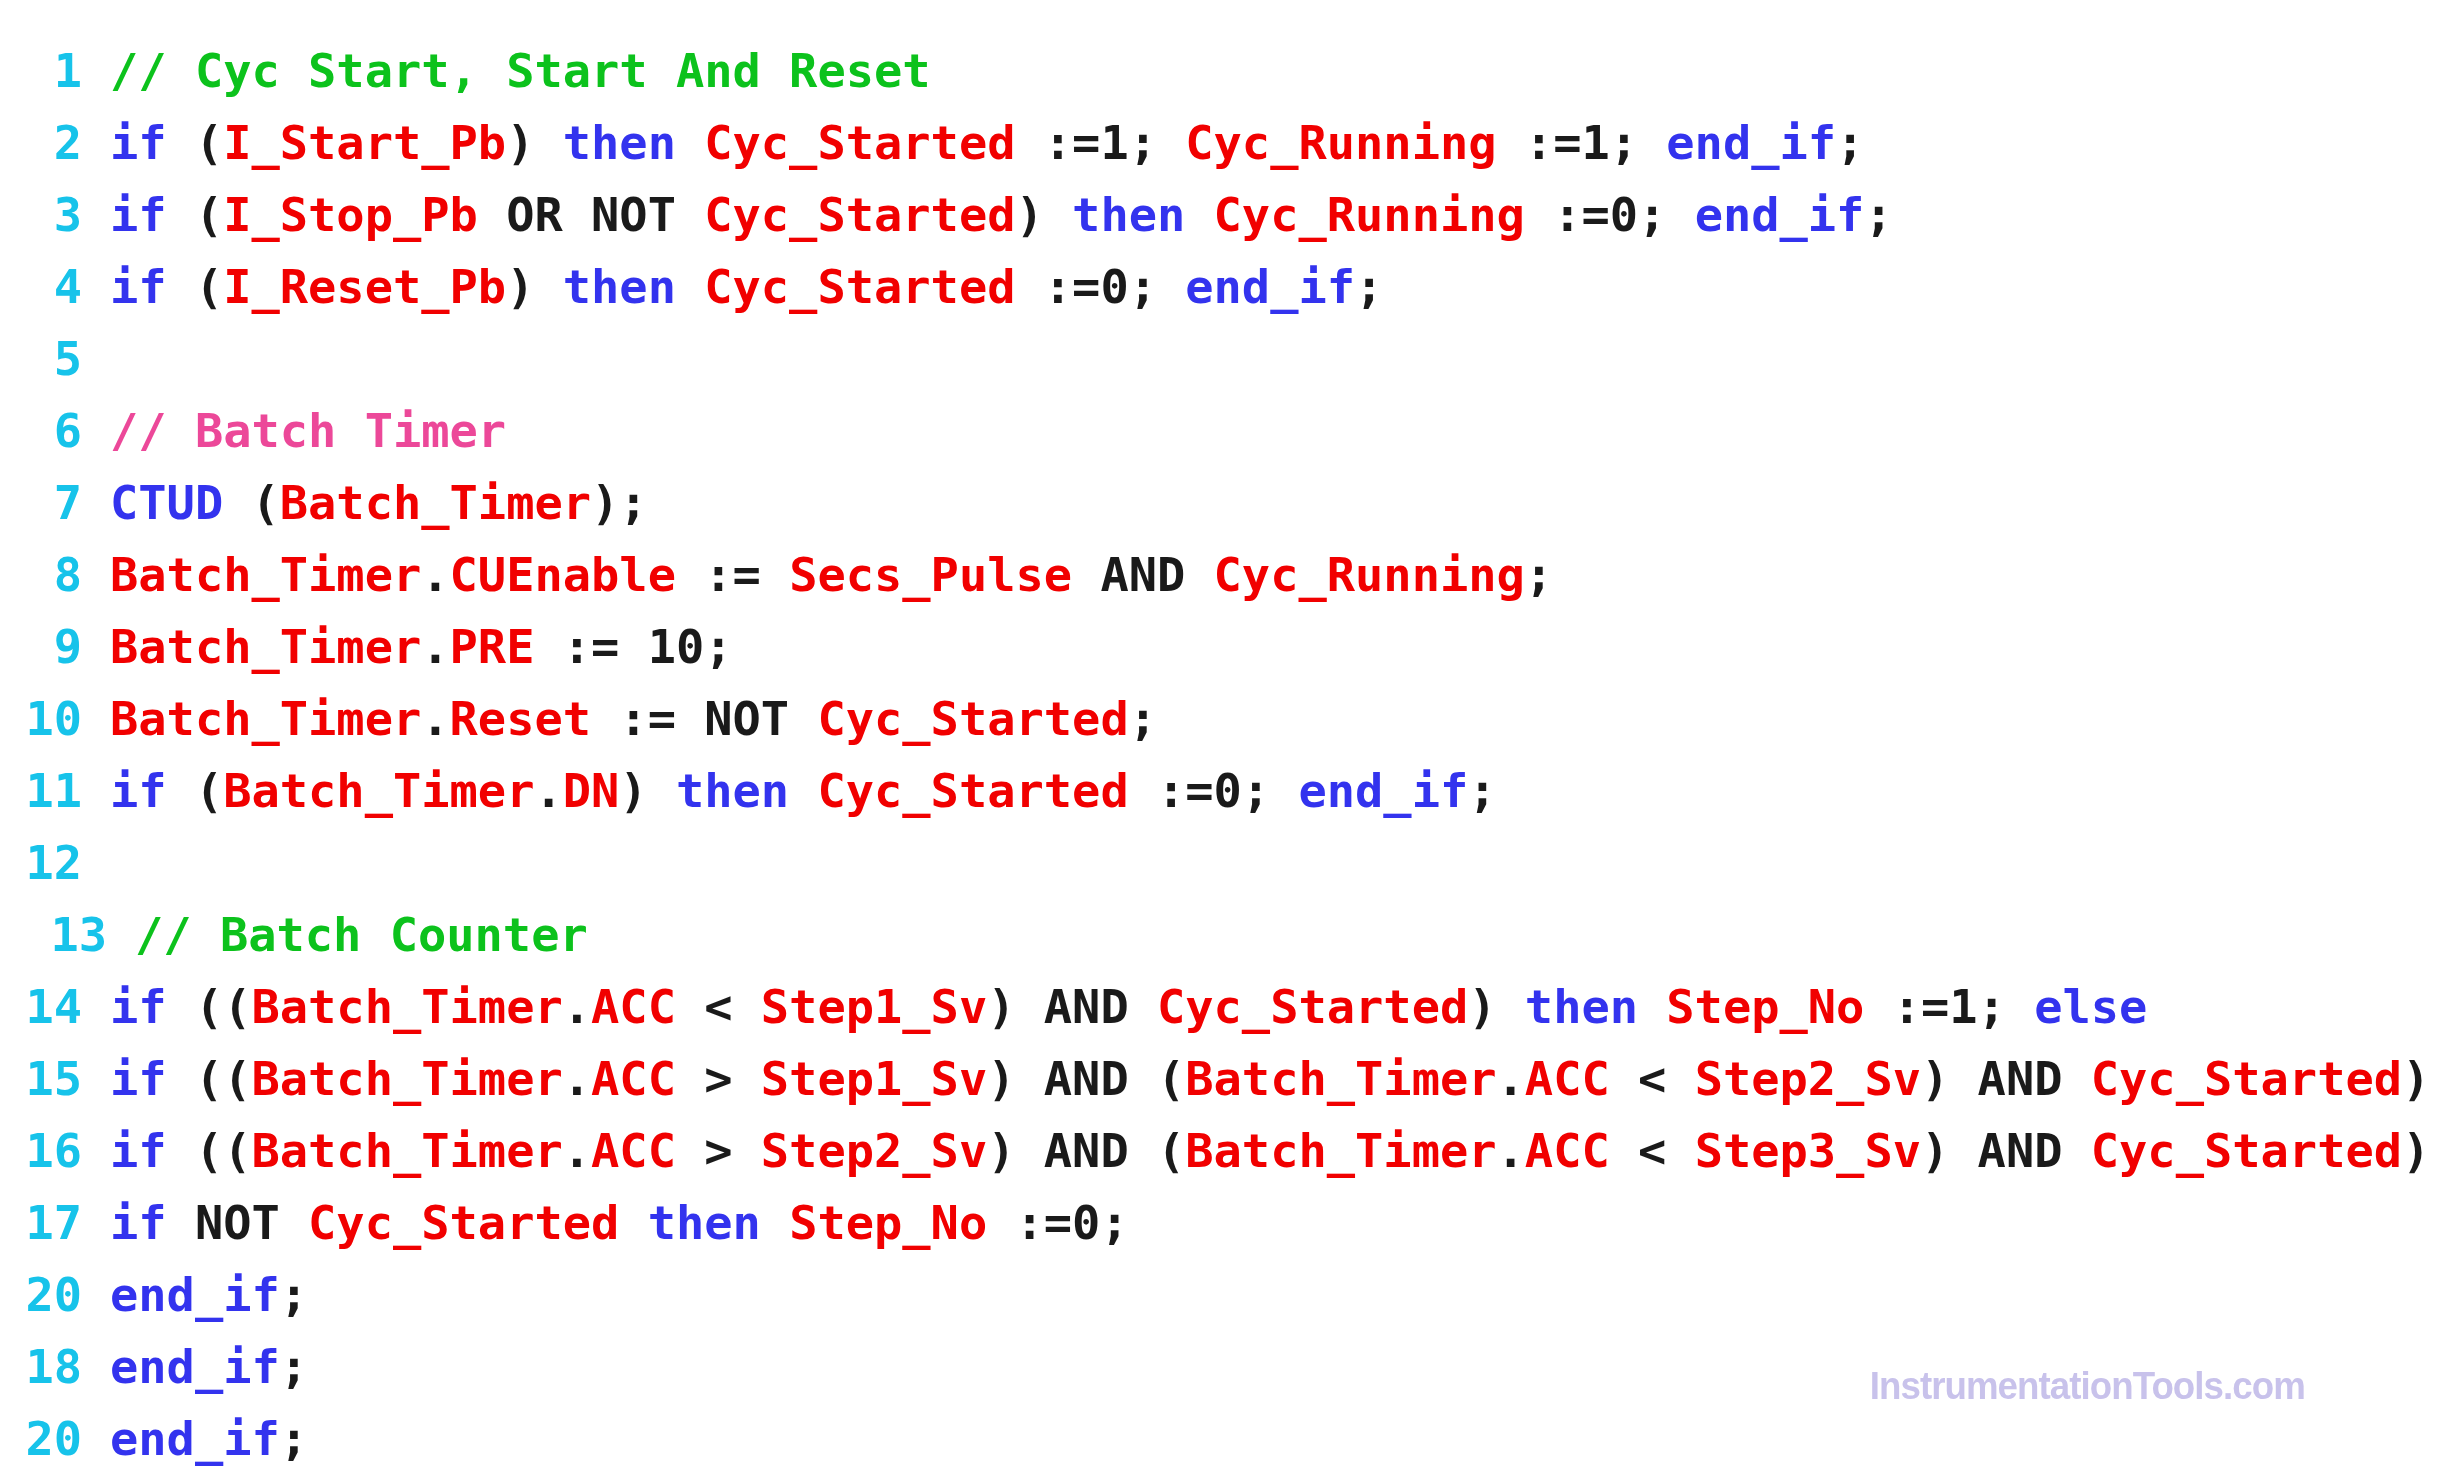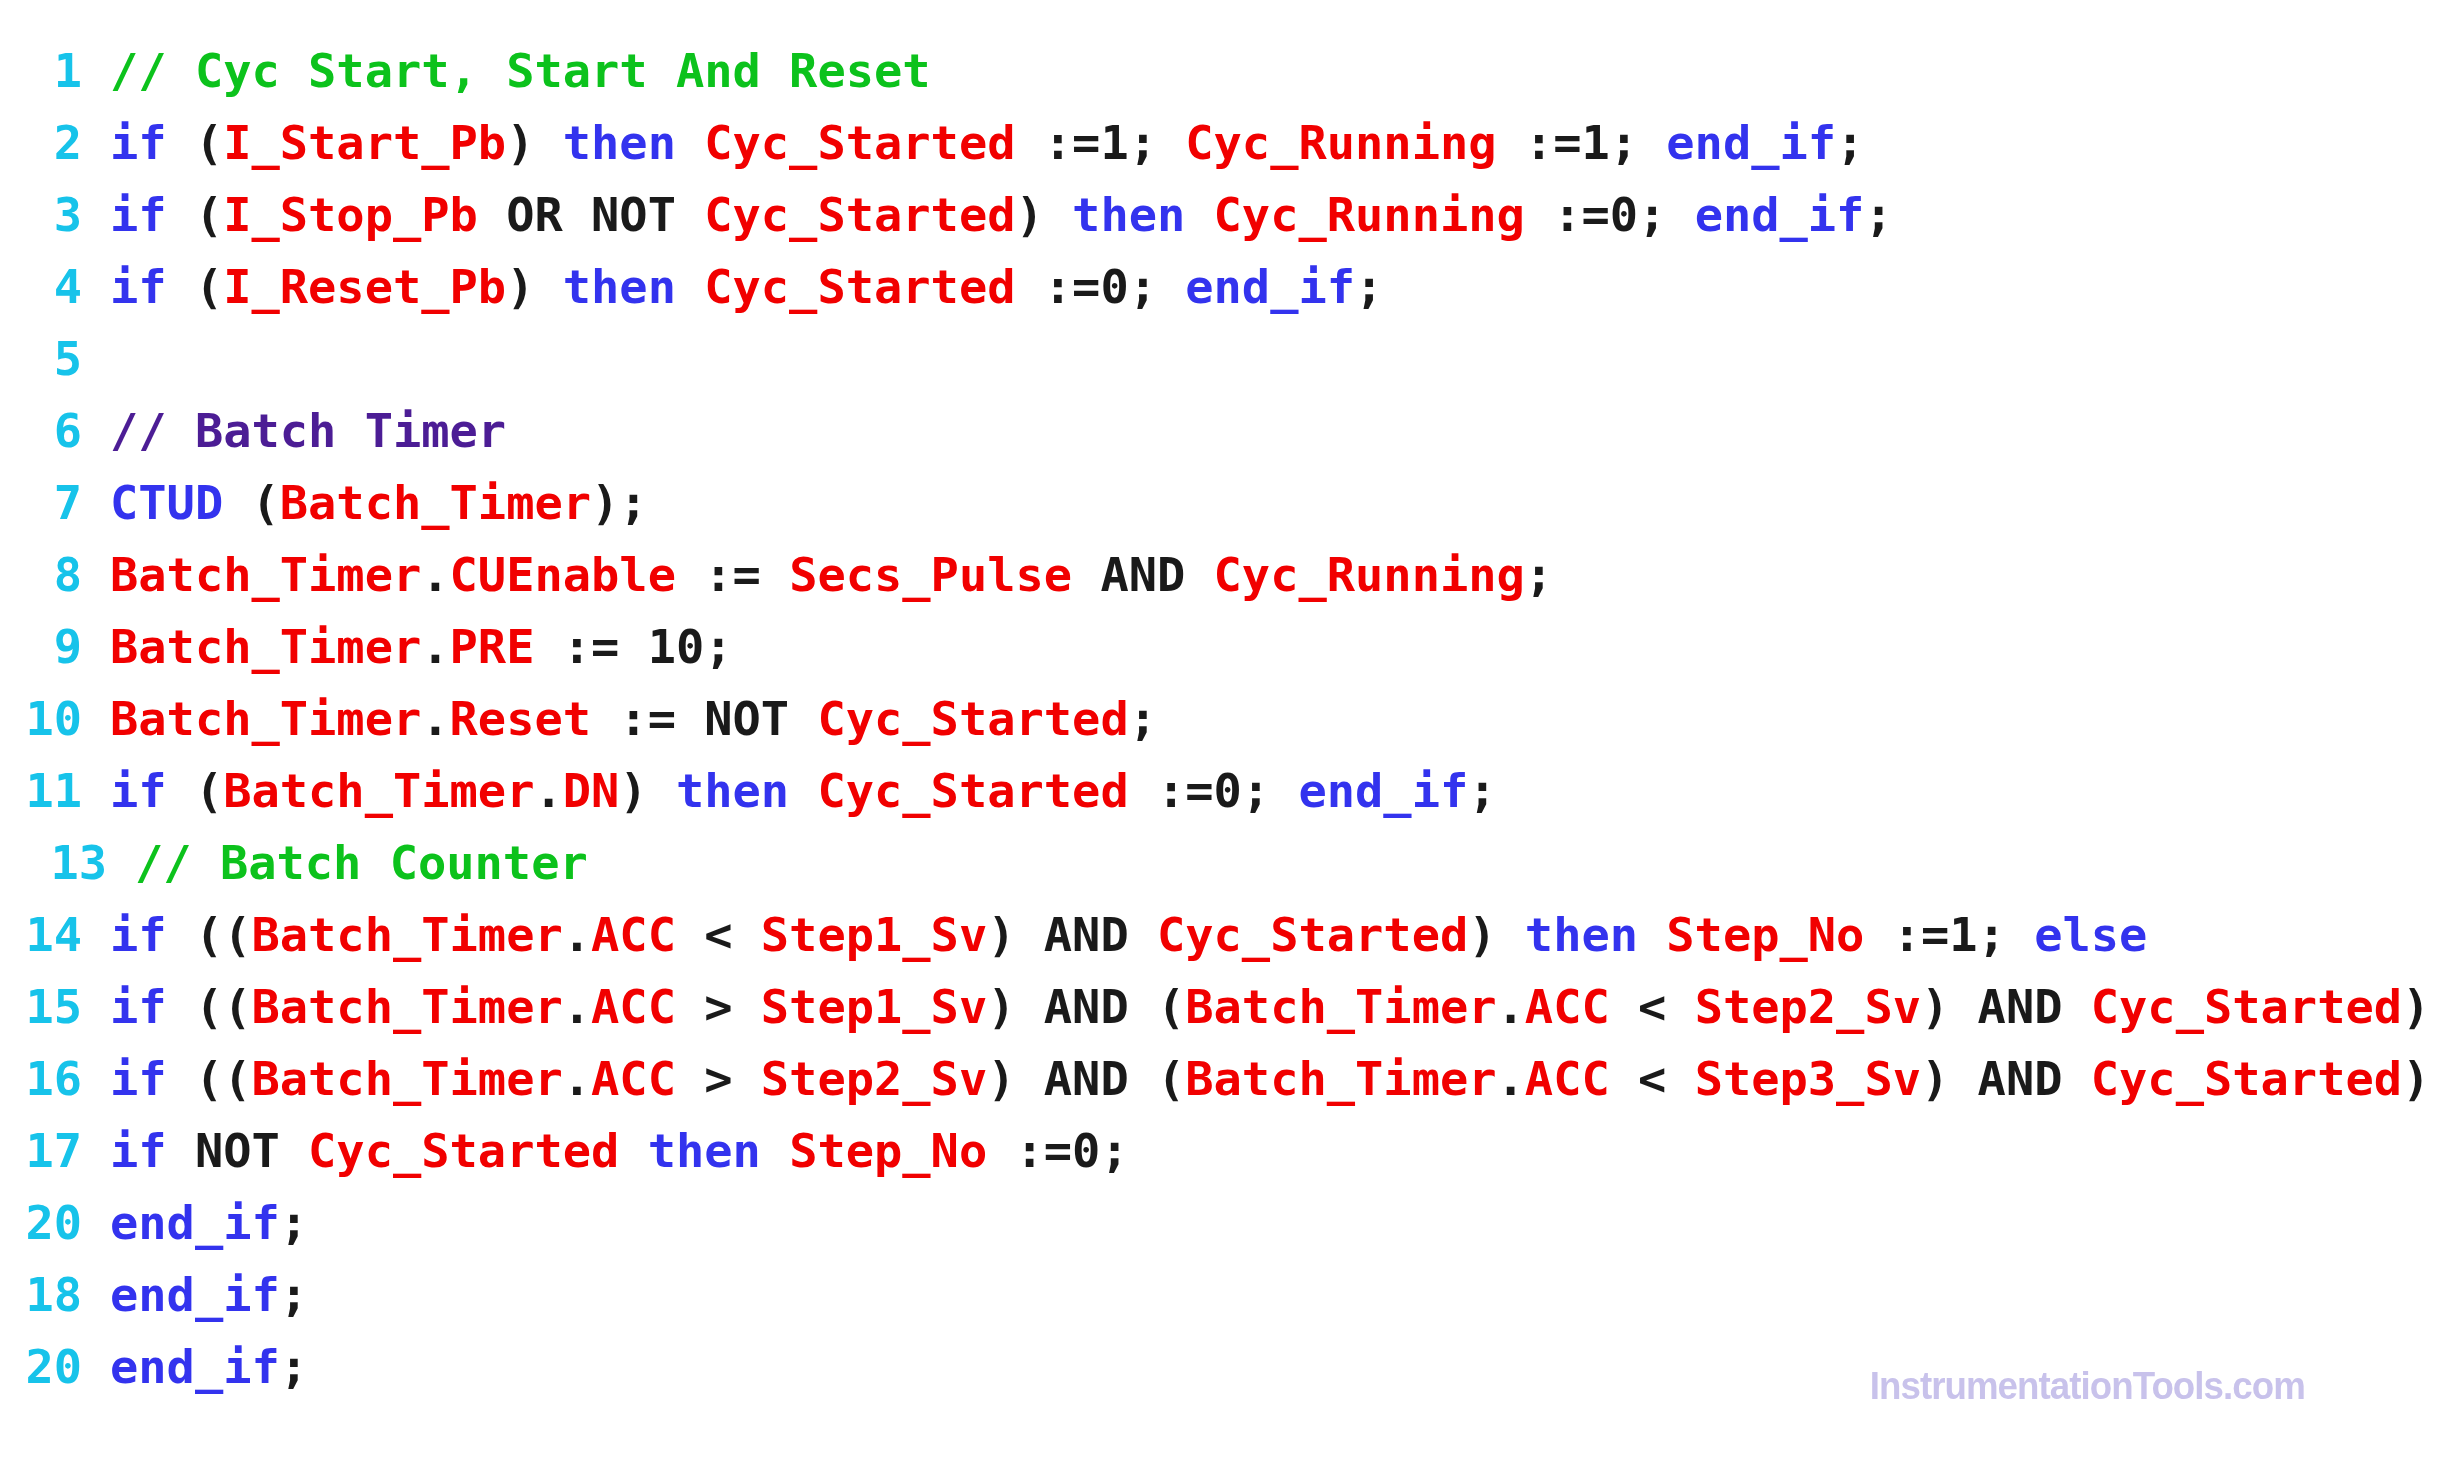--- a/index.html
+++ b/index.html
@@ -51,26 +51,27 @@
 </head>
 <body>
 
 <div class="screen" style="background: rgb(255, 255, 255);">
   <div class="code-editor" id="code-editor">
       <div class="code-line"><span class="line-number" style="color: rgb(23, 195, 234);">1</span><span class="line-text"><span style="color: rgb(12, 194, 28);">// Cyc Start, Start And Reset</span></span></div>
       <div class="code-line"><span class="line-number" style="color: rgb(23, 195, 234);">2</span><span class="line-text"><span style="color: rgb(51, 51, 238);">if</span><span style="color: rgb(26, 26, 26);"> (</span><span style="color: rgb(241, 0, 0);">I_Start_Pb</span><span style="color: rgb(26, 26, 26);">) </span><span style="color: rgb(51, 51, 238);">then</span><span style="color: rgb(26, 26, 26);"> </span><span style="color: rgb(241, 0, 0);">Cyc_Started</span><span style="color: rgb(26, 26, 26);"> :=1; </span><span style="color: rgb(241, 0, 0);">Cyc_Running</span><span style="color: rgb(26, 26, 26);"> :=1; </span><span style="color: rgb(51, 51, 238);">end_if</span><span style="color: rgb(26, 26, 26);">;</span></span></div>
       <div class="code-line"><span class="line-number" style="color: rgb(23, 195, 234);">3</span><span class="line-text"><span style="color: rgb(51, 51, 238);">if</span><span style="color: rgb(26, 26, 26);"> (</span><span style="color: rgb(241, 0, 0);">I_Stop_Pb</span><span style="color: rgb(26, 26, 26);"> OR NOT </span><span style="color: rgb(241, 0, 0);">Cyc_Started</span><span style="color: rgb(26, 26, 26);">) </span><span style="color: rgb(51, 51, 238);">then</span><span style="color: rgb(26, 26, 26);"> </span><span style="color: rgb(241, 0, 0);">Cyc_Running</span><span style="color: rgb(26, 26, 26);"> :=0; </span><span style="color: rgb(51, 51, 238);">end_if</span><span style="color: rgb(26, 26, 26);">;</span></span></div>
       <div class="code-line"><span class="line-number" style="color: rgb(23, 195, 234);">4</span><span class="line-text"><span style="color: rgb(51, 51, 238);">if</span><span style="color: rgb(26, 26, 26);"> (</span><span style="color: rgb(241, 0, 0);">I_Reset_Pb</span><span style="color: rgb(26, 26, 26);">) </span><span style="color: rgb(51, 51, 238);">then</span><span style="color: rgb(26, 26, 26);"> </span><span style="color: rgb(241, 0, 0);">Cyc_Started</span><span style="color: rgb(26, 26, 26);"> :=0; </span><span style="color: rgb(51, 51, 238);">end_if</span><span style="color: rgb(26, 26, 26);">;</span></span></div>
       <div class="code-line"><span class="line-number" style="color: rgb(23, 195, 234);">5</span><span class="line-text"></span></div>
-      <div class="code-line"><span class="line-number" style="color: rgb(23, 195, 234);">6</span><span class="line-text"><span style="color: #4c1d95;">// Batch Timer</span></span></div>
+      <div class="code-line"><span class="line-number" style="color: rgb(23, 195, 234);">6</span><span class="line-text"><span style="color: #ec4899;">// Batch Timer</span></span></div>
       <div class="code-line"><span class="line-number" style="color: rgb(23, 195, 234);">7</span><span class="line-text"><span style="color: rgb(51, 51, 238);">CTUD</span><span style="color: rgb(26, 26, 26);"> (</span><span style="color: rgb(241, 0, 0);">Batch_Timer</span><span style="color: rgb(26, 26, 26);">);</span></span></div>
       <div class="code-line"><span class="line-number" style="color: rgb(23, 195, 234);">8</span><span class="line-text"><span style="color: rgb(241, 0, 0);">Batch_Timer</span><span style="color: rgb(26, 26, 26);">.</span><span style="color: rgb(241, 0, 0);">CUEnable</span><span style="color: rgb(26, 26, 26);"> := </span><span style="color: rgb(241, 0, 0);">Secs_Pulse</span><span style="color: rgb(26, 26, 26);"> AND </span><span style="color: rgb(241, 0, 0);">Cyc_Running</span><span style="color: rgb(26, 26, 26);">;</span></span></div>
       <div class="code-line"><span class="line-number" style="color: rgb(23, 195, 234);">9</span><span class="line-text"><span style="color: rgb(241, 0, 0);">Batch_Timer</span><span style="color: rgb(26, 26, 26);">.</span><span style="color: rgb(241, 0, 0);">PRE</span><span style="color: rgb(26, 26, 26);"> := 10;</span></span></div>
       <div class="code-line"><span class="line-number" style="color: rgb(23, 195, 234);">10</span><span class="line-text"><span style="color: rgb(241, 0, 0);">Batch_Timer</span><span style="color: rgb(26, 26, 26);">.</span><span style="color: rgb(241, 0, 0);">Reset</span><span style="color: rgb(26, 26, 26);"> := NOT </span><span style="color: rgb(241, 0, 0);">Cyc_Started</span><span style="color: rgb(26, 26, 26);">;</span></span></div>
       <div class="code-line"><span class="line-number" style="color: rgb(23, 195, 234);">11</span><span class="line-text"><span style="color: rgb(51, 51, 238);">if</span><span style="color: rgb(26, 26, 26);"> (</span><span style="color: rgb(241, 0, 0);">Batch_Timer</span><span style="color: rgb(26, 26, 26);">.</span><span style="color: rgb(241, 0, 0);">DN</span><span style="color: rgb(26, 26, 26);">) </span><span style="color: rgb(51, 51, 238);">then</span><span style="color: rgb(26, 26, 26);"> </span><span style="color: rgb(241, 0, 0);">Cyc_Started</span><span style="color: rgb(26, 26, 26);"> :=0; </span><span style="color: rgb(51, 51, 238);">end_if</span><span style="color: rgb(26, 26, 26);">;</span></span></div>
+      <div class="code-line"><span class="line-number" style="color: rgb(23, 195, 234);">12</span><span class="line-text"></span></div>
       <div class="code-line"><span class="line-number" style="color: rgb(23, 195, 234); margin-left: 25px;">13</span><span class="line-text"><span style="color: rgb(12, 194, 28);">// Batch Counter</span></span></div>
       <div class="code-line"><span class="line-number" style="color: rgb(23, 195, 234);">14</span><span class="line-text"><span style="color: rgb(51, 51, 238);">if</span><span style="color: rgb(26, 26, 26);"> ((</span><span style="color: rgb(241, 0, 0);">Batch_Timer</span><span style="color: rgb(26, 26, 26);">.</span><span style="color: rgb(241, 0, 0);">ACC</span><span style="color: rgb(26, 26, 26);"> &lt; </span><span style="color: rgb(241, 0, 0);">Step1_Sv</span><span style="color: rgb(26, 26, 26);">) AND </span><span style="color: rgb(241, 0, 0);">Cyc_Started</span><span style="color: rgb(26, 26, 26);">) </span><span style="color: rgb(51, 51, 238);">then</span><span style="color: rgb(26, 26, 26);"> </span><span style="color: rgb(241, 0, 0);">Step_No</span><span style="color: rgb(26, 26, 26);"> :=1; </span><span style="color: rgb(51, 51, 238);">else</span></span></div>
       <div class="code-line"><span class="line-number" style="color: rgb(23, 195, 234);">15</span><span class="line-text"><span style="color: rgb(51, 51, 238);">if</span><span style="color: rgb(26, 26, 26);"> ((</span><span style="color: rgb(241, 0, 0);">Batch_Timer</span><span style="color: rgb(26, 26, 26);">.</span><span style="color: rgb(241, 0, 0);">ACC</span><span style="color: rgb(26, 26, 26);"> &gt; </span><span style="color: rgb(241, 0, 0);">Step1_Sv</span><span style="color: rgb(26, 26, 26);">) AND (</span><span style="color: rgb(241, 0, 0);">Batch_Timer</span><span style="color: rgb(26, 26, 26);">.</span><span style="color: rgb(241, 0, 0);">ACC</span><span style="color: rgb(26, 26, 26);"> &lt; </span><span style="color: rgb(241, 0, 0);">Step2_Sv</span><span style="color: rgb(26, 26, 26);">) AND </span><span style="color: rgb(241, 0, 0);">Cyc_Started</span><span style="color: rgb(26, 26, 26);">)</span></span></div>
       <div class="code-line"><span class="line-number" style="color: rgb(23, 195, 234);">16</span><span class="line-text"><span style="color: rgb(51, 51, 238);">if</span><span style="color: rgb(26, 26, 26);"> ((</span><span style="color: rgb(241, 0, 0);">Batch_Timer</span><span style="color: rgb(26, 26, 26);">.</span><span style="color: rgb(241, 0, 0);">ACC</span><span style="color: rgb(26, 26, 26);"> &gt; </span><span style="color: rgb(241, 0, 0);">Step2_Sv</span><span style="color: rgb(26, 26, 26);">) AND (</span><span style="color: rgb(241, 0, 0);">Batch_Timer</span><span style="color: rgb(26, 26, 26);">.</span><span style="color: rgb(241, 0, 0);">ACC</span><span style="color: rgb(26, 26, 26);"> &lt; </span><span style="color: rgb(241, 0, 0);">Step3_Sv</span><span style="color: rgb(26, 26, 26);">) AND </span><span style="color: rgb(241, 0, 0);">Cyc_Started</span><span style="color: rgb(26, 26, 26);">)</span></span></div>
       <div class="code-line"><span class="line-number" style="color: rgb(23, 195, 234);">17</span><span class="line-text"><span style="color: rgb(51, 51, 238);">if</span><span style="color: rgb(26, 26, 26);"> NOT </span><span style="color: rgb(241, 0, 0);">Cyc_Started</span><span style="color: rgb(26, 26, 26);"> </span><span style="color: rgb(51, 51, 238);">then</span><span style="color: rgb(26, 26, 26);"> </span><span style="color: rgb(241, 0, 0);">Step_No</span><span style="color: rgb(26, 26, 26);"> :=0;</span></span></div>
       <div class="code-line"><span class="line-number" style="color: rgb(23, 195, 234);">20</span><span class="line-text"><span style="color: rgb(51, 51, 238);">end_if</span><span style="color: rgb(26, 26, 26);">;</span></span></div>
       <div class="code-line"><span class="line-number" style="color: rgb(23, 195, 234);">18</span><span class="line-text"><span style="color: rgb(51, 51, 238);">end_if</span><span style="color: rgb(26, 26, 26);">;</span></span></div>
       <div class="code-line"><span class="line-number" style="color: rgb(23, 195, 234);">20</span><span class="line-text"><span style="color: rgb(51, 51, 238);">end_if</span><span style="color: rgb(26, 26, 26);">;</span></span></div>
     </div>
   <div class="watermark" style="color: rgb(200, 194, 235);">InstrumentationTools.com</div>

